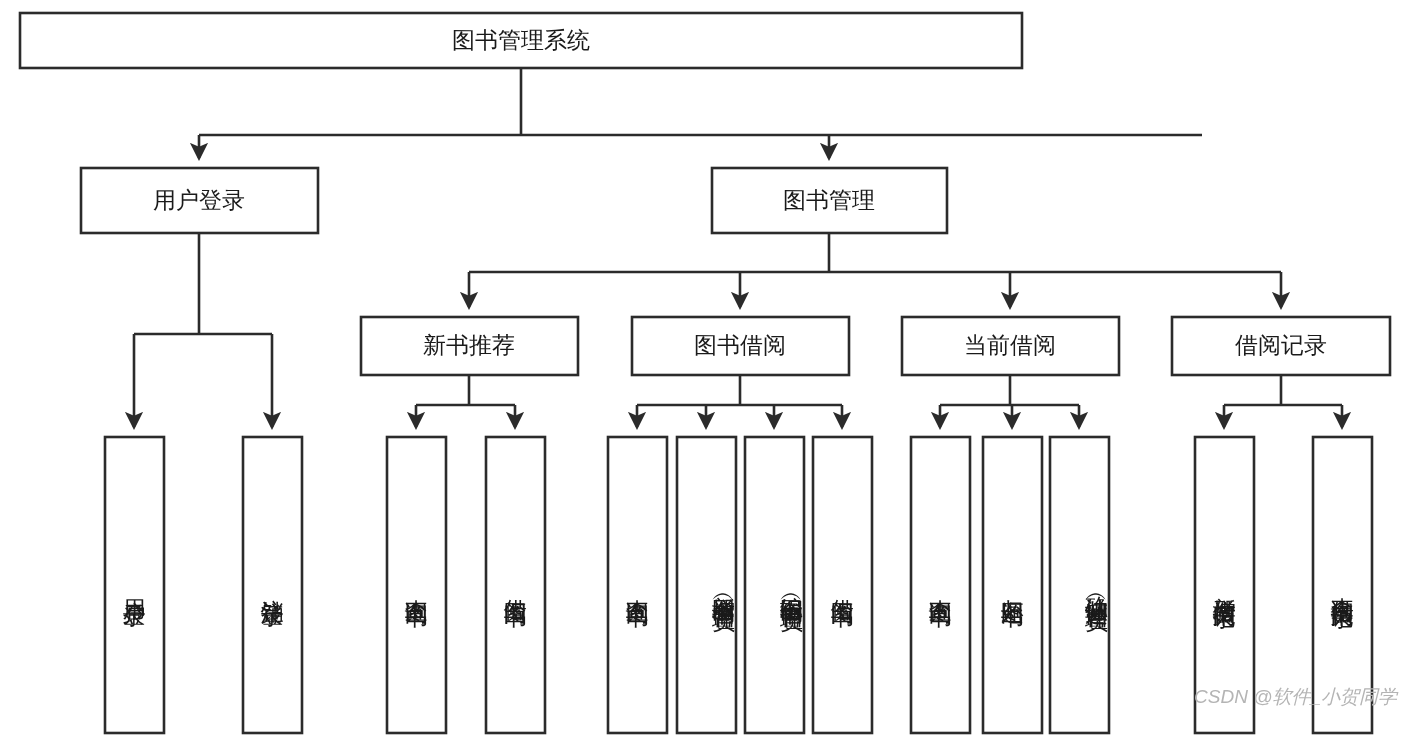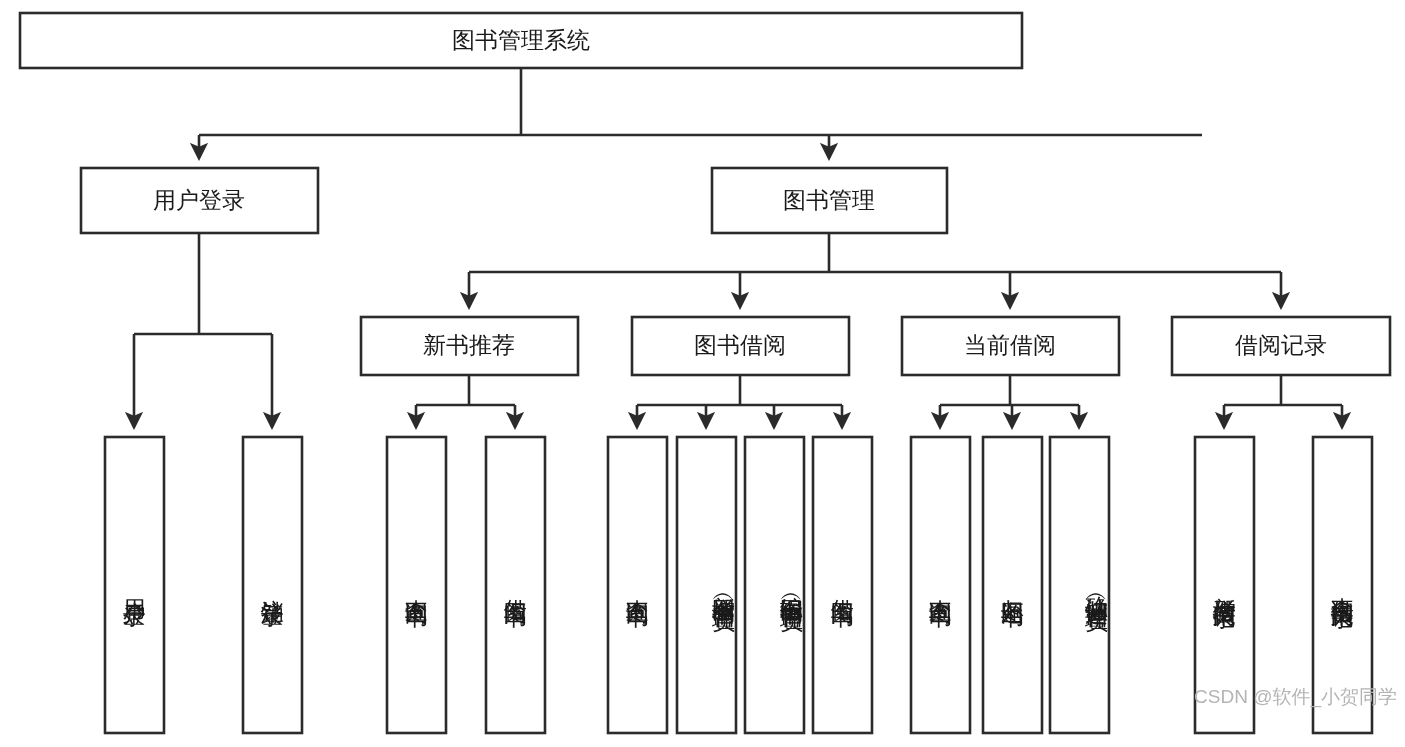--- a/index.html
+++ b/index.html
@@ -66,20 +66,21 @@
   }
   .watermark {
     position: absolute;
     right: 8px;
     bottom: 4px;
     font-family: "Liberation Sans", "DejaVu Sans", sans-serif;
     font-size: 19px;
     color: #b4b4b4;
     white-space: nowrap;
     user-select: none;
+    font-style: italic;
   }
 </style>
 </head>
 <body>
 
 <div id="diagram-root">
 
   <svg class="flow" viewBox="0 0 1405 747">
     <defs>
       <marker id="arrow" viewBox="0 0 12 12" refX="10" refY="6" markerWidth="7" markerHeight="7" orient="auto-start-reverse">

